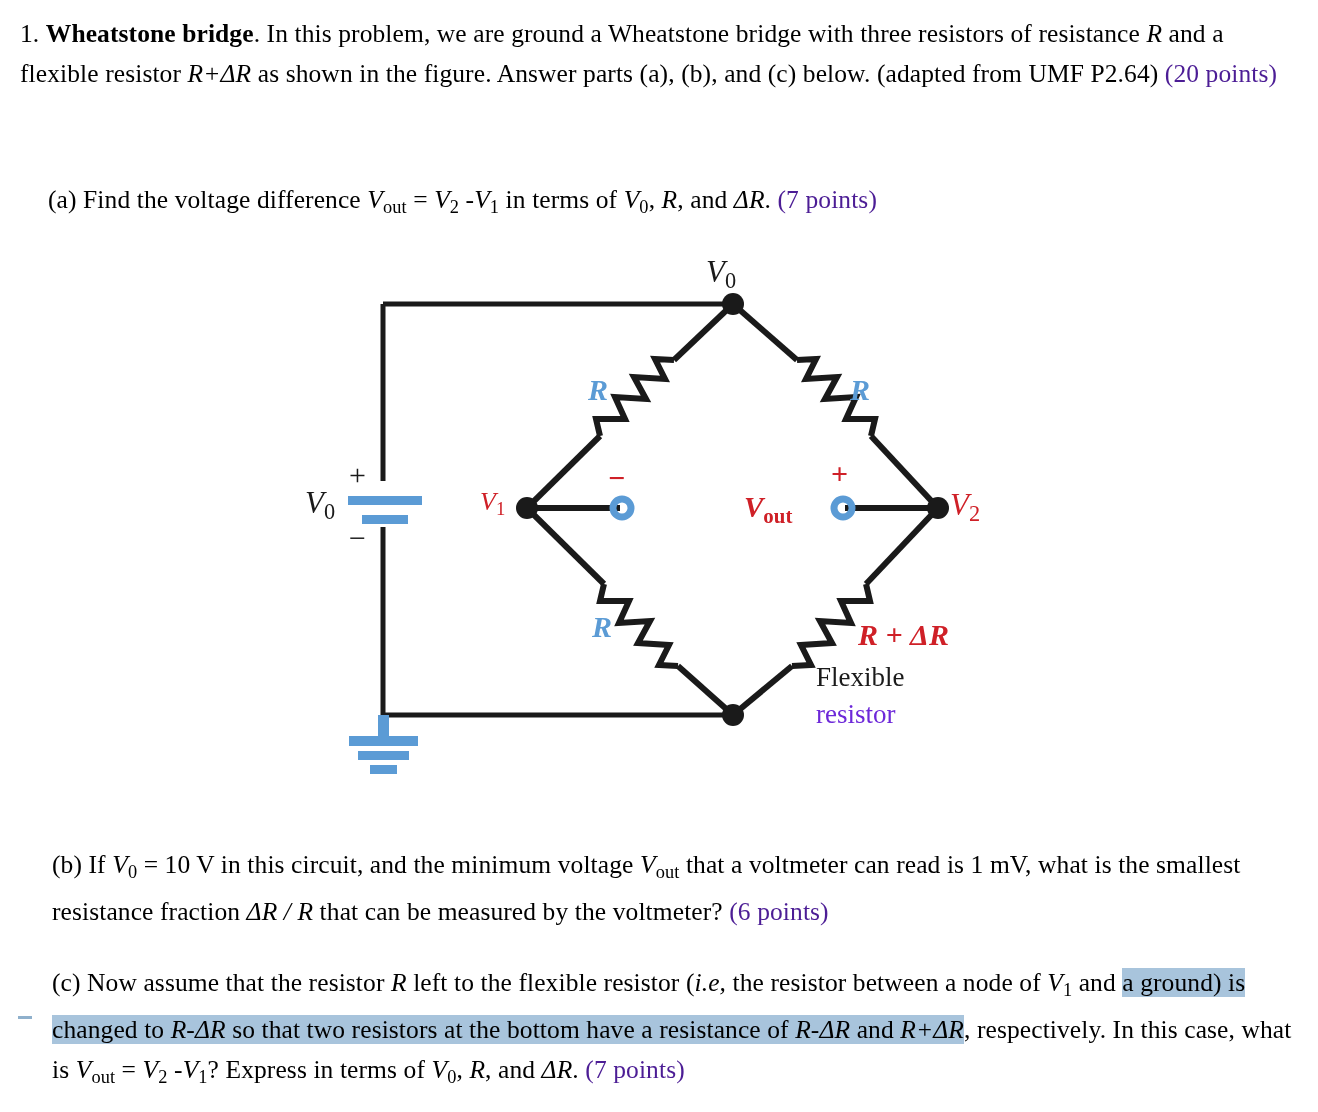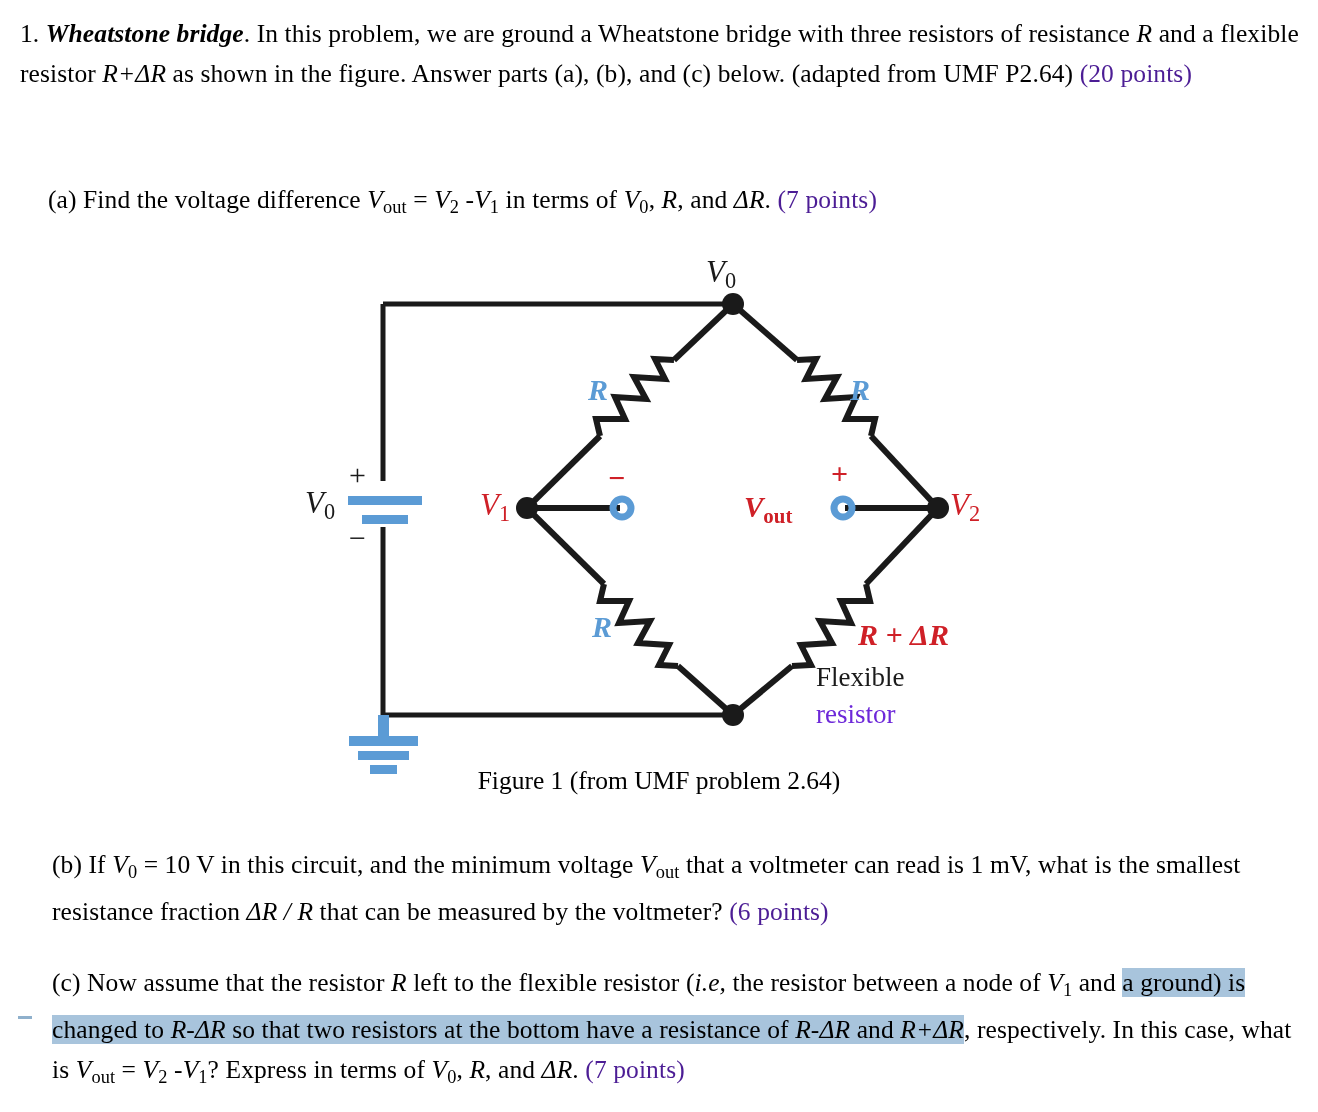--- a/index.html
+++ b/index.html
@@ -57,21 +57,21 @@
     left: 0;
     top: 766px;
     width: 1318px;
     text-align: center;
     font-size: 25.5px;
     color: #000;
   }
 
   
   .it { font-style: italic; }
-  .bi { font-style: italic; font-weight: bold; }
+  .bi { font-weight: bold; }
   .sub {
     font-size: 0.72em;
     vertical-align: -0.28em;
     font-style: normal;
   }
   .pts { color: #4c1d95; }
   .hl { background: #a8c4dc; }
 
   .nowrap { white-space: nowrap; }
 
@@ -100,21 +100,21 @@
   .fig-label {
     position: absolute;
     font-family: "Liberation Serif", "DejaVu Serif", serif;
     white-space: nowrap;
     line-height: 1;
   }
   .lbl-v0-top   { left: 706px; top: 9px;   font-size: 31px; font-style: italic; color: #1a1a1a; }
   .lbl-v0-bat   { left: 305px; top: 240px; font-size: 31px; font-style: italic; color: #1a1a1a; }
   .lbl-plus-bat { left: 349px; top: 213px; font-size: 30px; color: #1a1a1a; }
   .lbl-minus-bat{ left: 349px; top: 276px; font-size: 30px; color: #1a1a1a; }
-  .lbl-v1       { left: 480px; top: 242px; font-size: 31px; font-style: italic; color: #cf2027; }
+  .lbl-v1       { left: 480px; top: 242px; font-size: 26px; font-style: italic; color: #cf2027; }
   .lbl-v2       { left: 950px; top: 242px; font-size: 31px; font-style: italic; color: #cf2027; }
   .lbl-vout     { left: 700px; top: 246px; font-size: 29px; font-style: italic; font-weight: bold; color: #cf2027; margin-left: 44px; }
   .lbl-minus-t  { left: 608px; top: 216px; font-size: 30px; font-weight: bold; color: #cf2027; }
   .lbl-plus-t   { left: 831px; top: 212px; font-size: 30px; font-weight: bold; color: #cf2027; }
   .lbl-r-tl     { left: 588px; top: 128px; font-size: 30px; font-style: italic; font-weight: bold; color: #5b9bd5; }
   .lbl-r-tr     { left: 850px; top: 128px; font-size: 30px; font-style: italic; font-weight: bold; color: #5b9bd5; }
   .lbl-r-bl     { left: 592px; top: 365px; font-size: 30px; font-style: italic; font-weight: bold; color: #5b9bd5; }
   .lbl-rdr      { left: 850px; top: 373px; font-size: 30px; font-style: italic; font-weight: bold; color: #cf2027; margin-left: 8px; }
   .lbl-flex1    { left: 816px; top: 417px; font-size: 27px; color: #1a1a1a; }
   .lbl-flex2    { left: 816px; top: 454px; font-size: 27px; color: #6d28d9; }
@@ -197,21 +197,20 @@
 
     <span class="fig-label lbl-r-tl">R</span>
     <span class="fig-label lbl-r-tr">R</span>
     <span class="fig-label lbl-r-bl">R</span>
     <span class="fig-label lbl-rdr">R + ΔR</span>
 
     <span class="fig-label lbl-flex1">Flexible</span>
     <span class="fig-label lbl-flex2">resistor</span>
   </div>
 
-  <div class="caption">Figure 1 (from UMF problem 2.64)</div>
 
   <div class="para part-b">
     <span>(b)</span><span> If </span><span class="it nowrap"><span>V</span><span class="sub">0</span></span><span> = 10 V in this circuit, and the minimum voltage </span><span class="it nowrap"><span>V</span><span class="sub">out</span></span><span> that a voltmeter can read is 1 mV, what is the smallest resistance fraction </span><span class="it nowrap">ΔR / R</span><span> that can be measured by the voltmeter?  </span><span class="pts">(6 points)</span>
   </div>
 
   <div class="margin-tick"></div>
 
   <div class="para part-c">
     <span>(c)</span><span> Now assume that the resistor </span><span class="it">R</span><span> left to the flexible resistor (</span><span class="it">i.e,</span><span> the resistor between a node of </span><span class="it nowrap"><span>V</span><span class="sub">1</span></span><span> and </span><span class="hl">a ground) is changed to </span><span class="hl it nowrap">R-ΔR</span><span class="hl"> so that two resistors at the bottom have a resistance of </span><span class="hl it nowrap">R-ΔR</span><span class="hl"> and </span><span class="hl it nowrap">R+ΔR</span><span>, respectively. In this case, what is </span><span class="it nowrap"><span>V</span><span class="sub">out</span></span><span> = </span><span class="it nowrap"><span>V</span><span class="sub">2</span></span><span> -</span><span class="it nowrap"><span>V</span><span class="sub">1</span></span><span>? Express in terms of </span><span class="it nowrap"><span>V</span><span class="sub">0</span></span><span>, </span><span class="it">R</span><span>, and </span><span class="it">ΔR</span><span>. </span><span class="pts">(7 points)</span>
   </div>

